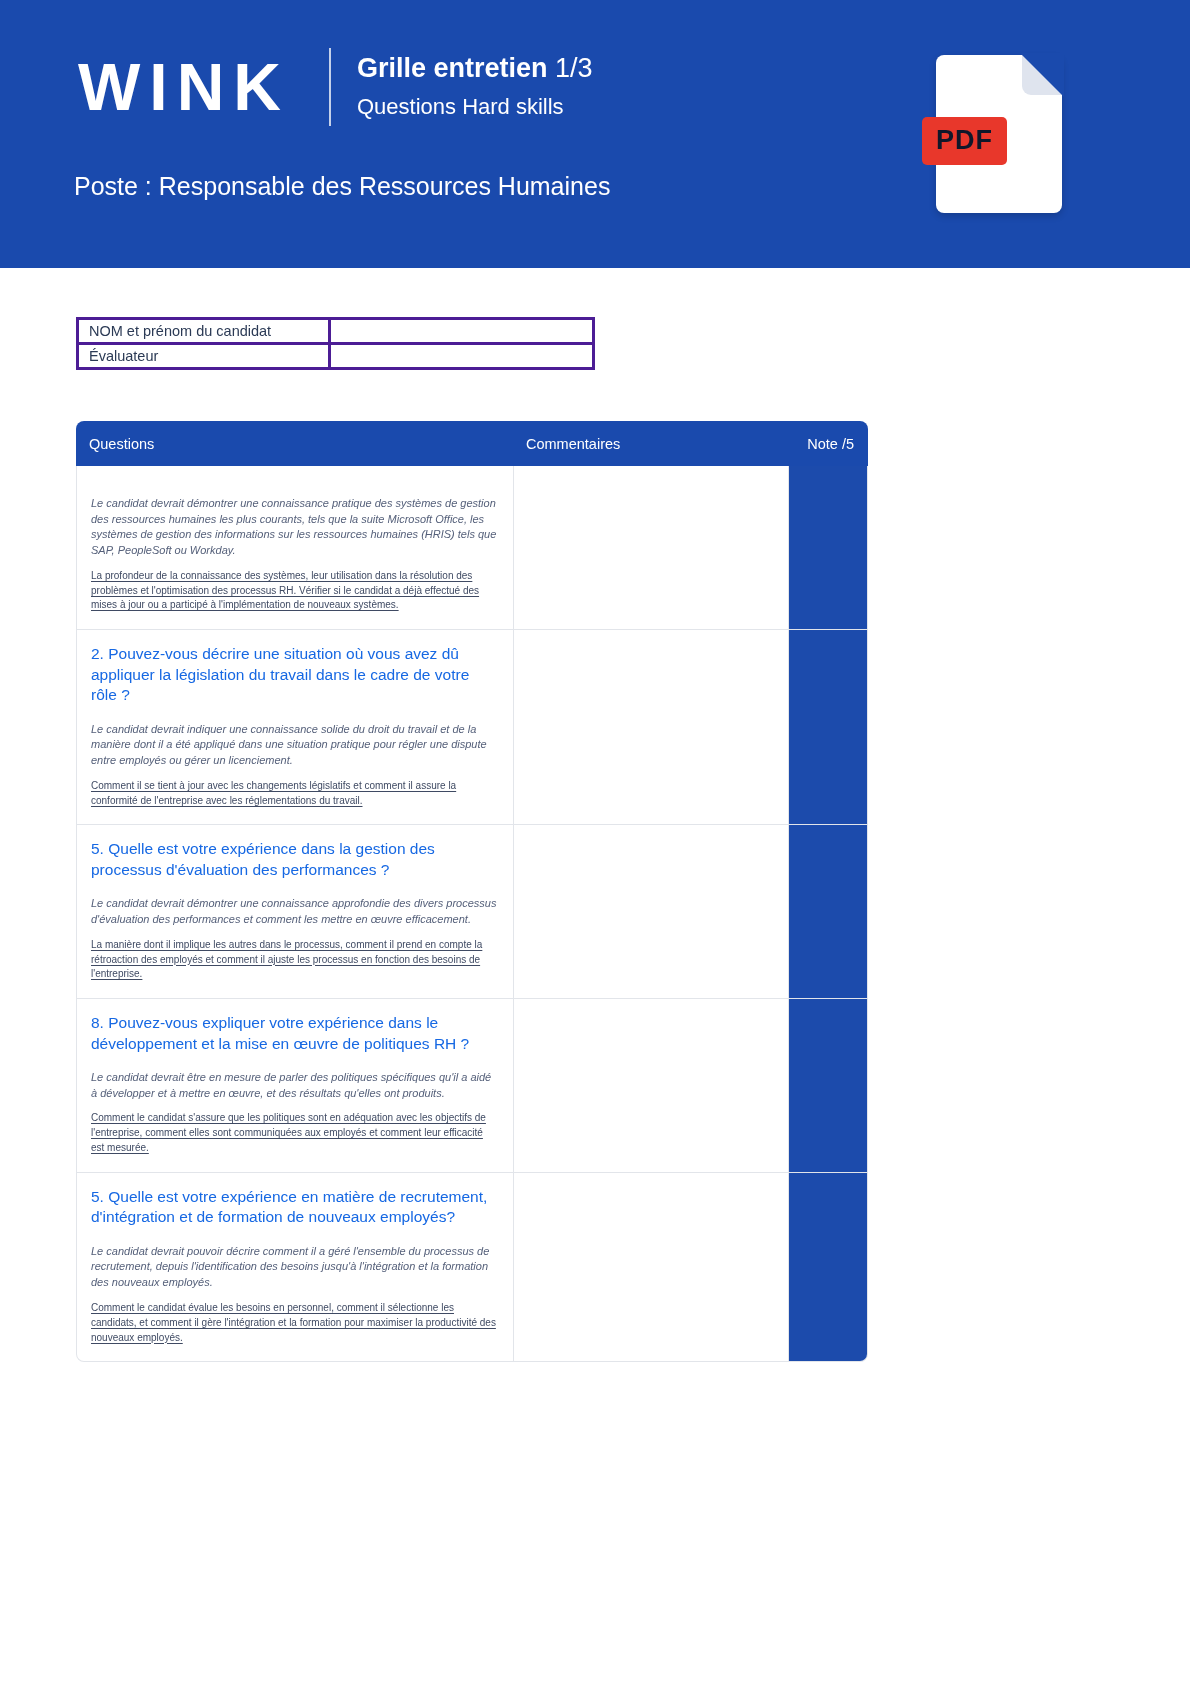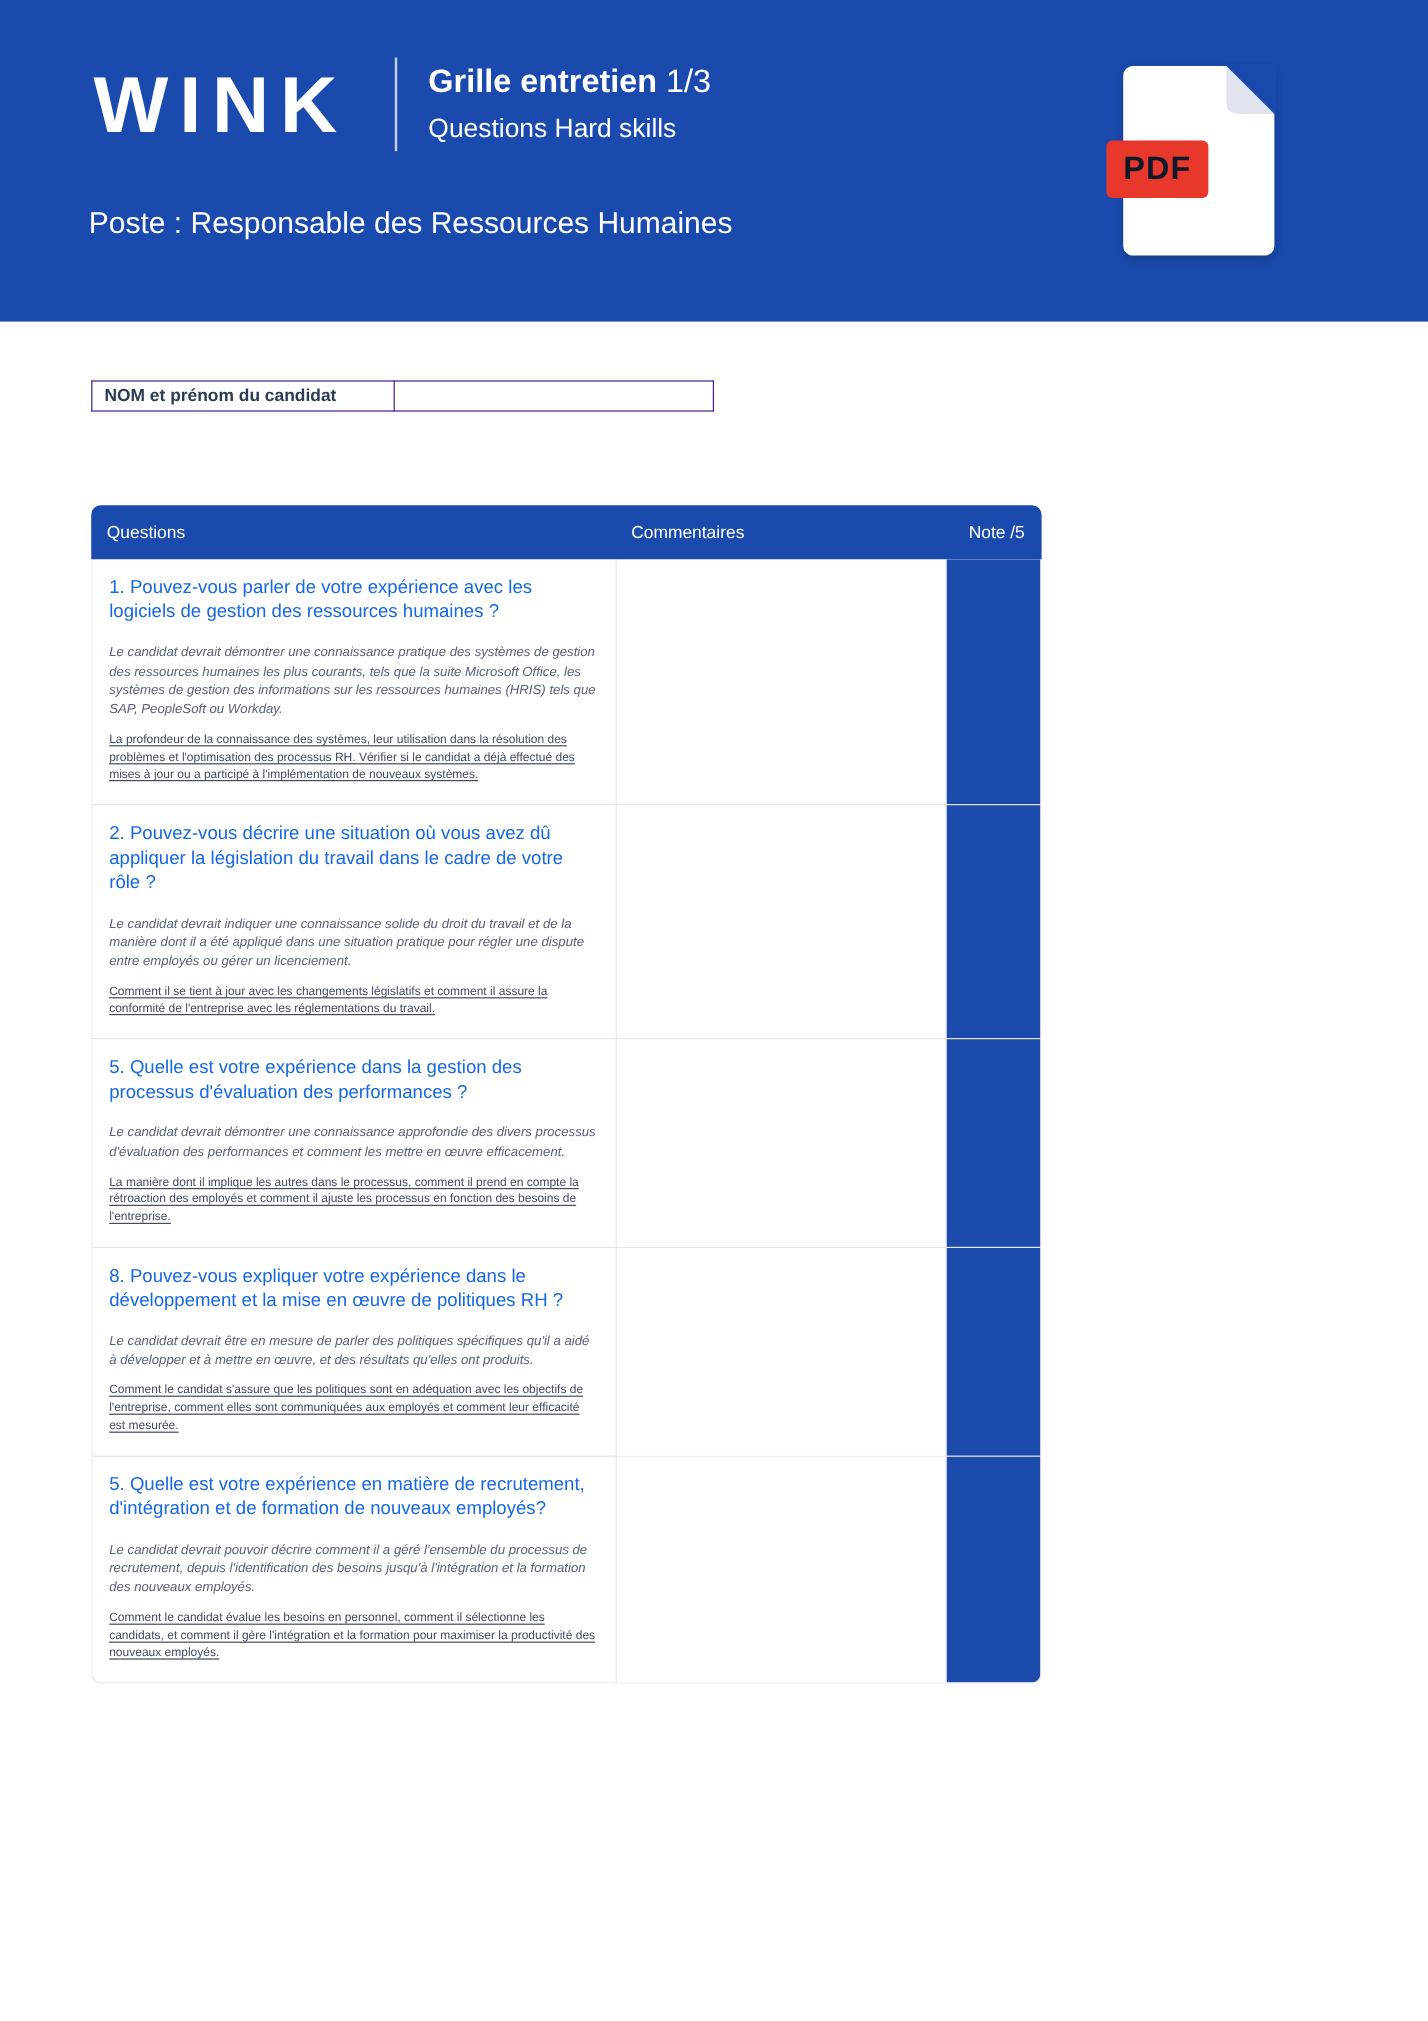--- a/index.html
+++ b/index.html
@@ -122,27 +122,26 @@
   
   .cand-table {
     position: absolute;
     left: 76px;
     top: 317px;
     width: 519px;
     border-collapse: collapse;
     font-size: 14.5px;
   }
   .cand-table td {
-    border: 1px solid #4c1d95;
+    border: 3px solid #4c1d95;
     height: 25px;
     padding: 3px 10px;
     color: #2b3a55;
     font-size: 14.5px;
     vertical-align: middle;
-    font-weight: bold;
   }
   .cand-label { width: 252px; }
   .cand-value { background: #ffffff; }
 
   
   .grid-wrap {
     position: absolute;
     left: 76px;
     top: 421px;
     width: 792px;
@@ -240,36 +239,39 @@
     </div>
   </div>
 </div>
 
 <table class="cand-table">
   <tbody>
     <tr>
       <td class="cand-label">NOM et prénom du candidat</td>
       <td class="cand-value"></td>
     </tr>
+    <tr>
+      <td class="cand-label">Évaluateur</td>
+      <td class="cand-value"></td>
+    </tr>
   </tbody>
 </table>
 
 <div class="grid-wrap">
 
   <div class="grid-head">
     <div class="gh-questions">Questions</div>
     <div class="gh-comments">Commentaires</div>
     <div class="gh-note">Note /5</div>
   </div>
 
   <div class="grid-body">
 
     <div class="q-row">
       <div class="cell-question">
-        <p class="q-title">1. Pouvez-vous parler de votre expérience avec les logiciels de gestion des ressources humaines ?</p>
         <p class="q-desc">Le candidat devrait démontrer une connaissance pratique des systèmes de gestion des ressources humaines les plus courants, tels que la suite Microsoft Office, les systèmes de gestion des informations sur les ressources humaines (HRIS) tels que SAP, PeopleSoft ou Workday.</p>
         <p class="q-hint">La profondeur de la connaissance des systèmes, leur utilisation dans la résolution des problèmes et l'optimisation des processus RH. Vérifier si le candidat a déjà effectué des mises à jour ou a participé à l'implémentation de nouveaux systèmes.</p>
       </div>
       <div class="cell-comment"></div>
       <div class="cell-note"></div>
     </div>
 
     <div class="q-row">
       <div class="cell-question">
         <p class="q-title">2. Pouvez-vous décrire une situation où vous avez dû appliquer la législation du travail dans le cadre de votre rôle ?</p>

